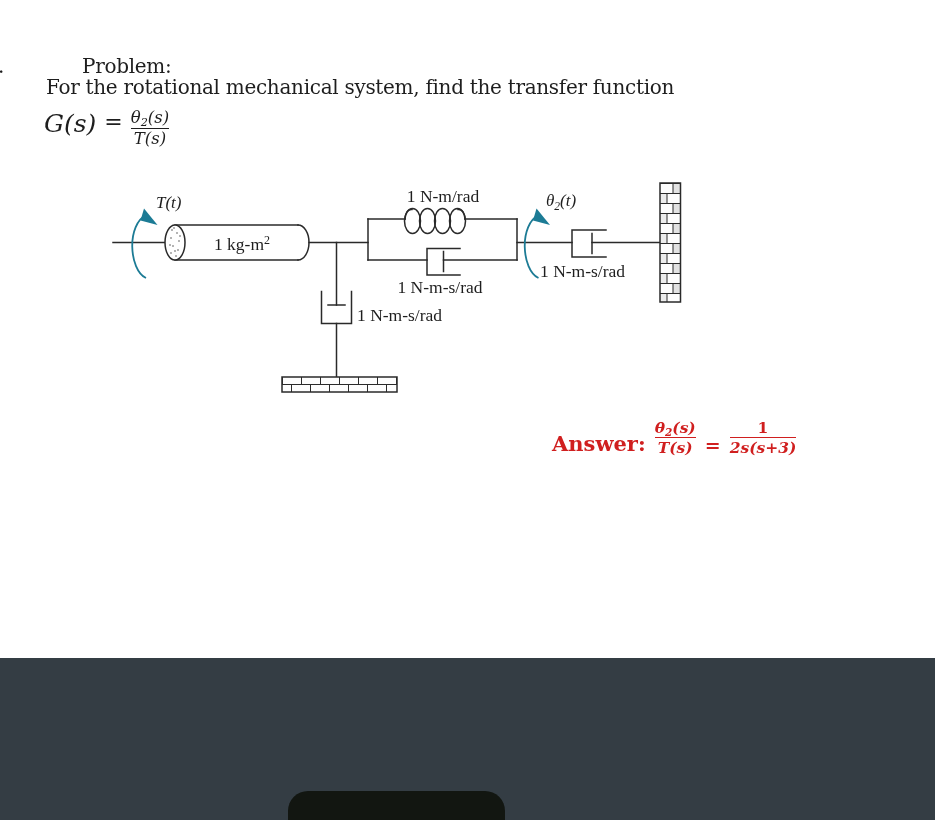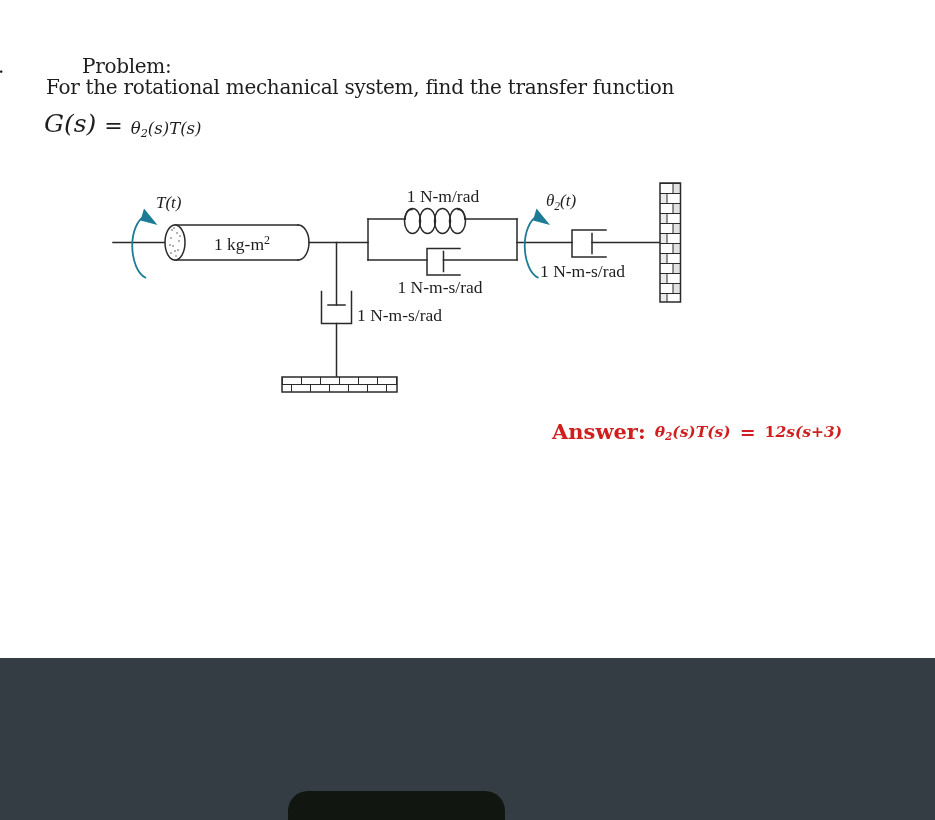--- a/index.html
+++ b/index.html
@@ -7,31 +7,31 @@
     width:935px; height:820px; position:relative; overflow:hidden;
     background:#ffffff; color:#1e1e1e;
     font-family:"DejaVu Serif","Liberation Serif",serif;
   }
   .abs { position:absolute; }
   .doc-line { font-size:20px; letter-spacing:-0.3px; white-space:nowrap; }
   .it { font-style:italic; }
   sub { font-size:0.68em; vertical-align:-0.3em; line-height:0; }
 
   
-  .frac { display:inline-flex; flex-direction:row; align-items:center; text-align:center; line-height:1.1; }
+  .frac { display:inline-flex; flex-direction:column; align-items:center; text-align:center; line-height:1.1; }
   .frac .bar { align-self:stretch; border-top:1.6px solid currentColor; margin:1px 0; height:0; }
 
   
-  .formula { left:44px; top:109px; display:flex; align-items:flex-end; gap:8px; }
+  .formula { left:44px; top:109px; display:flex; align-items:flex-start; gap:8px; }
   .f-lhs { font-size:25px; }
   .f-eq  { font-size:22px; }
   .f-frac { font-size:16.5px; }
 
   
-  .answer { left:552px; top:419px; display:flex; align-items:center; gap:9px;
+  .answer { left:552px; top:419px; display:flex; align-items:flex-end; gap:9px;
             color:#d01f1f; font-weight:bold; }
   .answer-word { font-size:21px; }
   .answer-eq { font-size:19px; }
   .answer-frac { font-size:15.5px; }
 
   
   svg.diagram { position:absolute; left:0; top:0; }
   svg.diagram text {
     font-family:"Liberation Serif","DejaVu Serif",serif;
     font-size:17.5px; fill:#1e1e1e;

